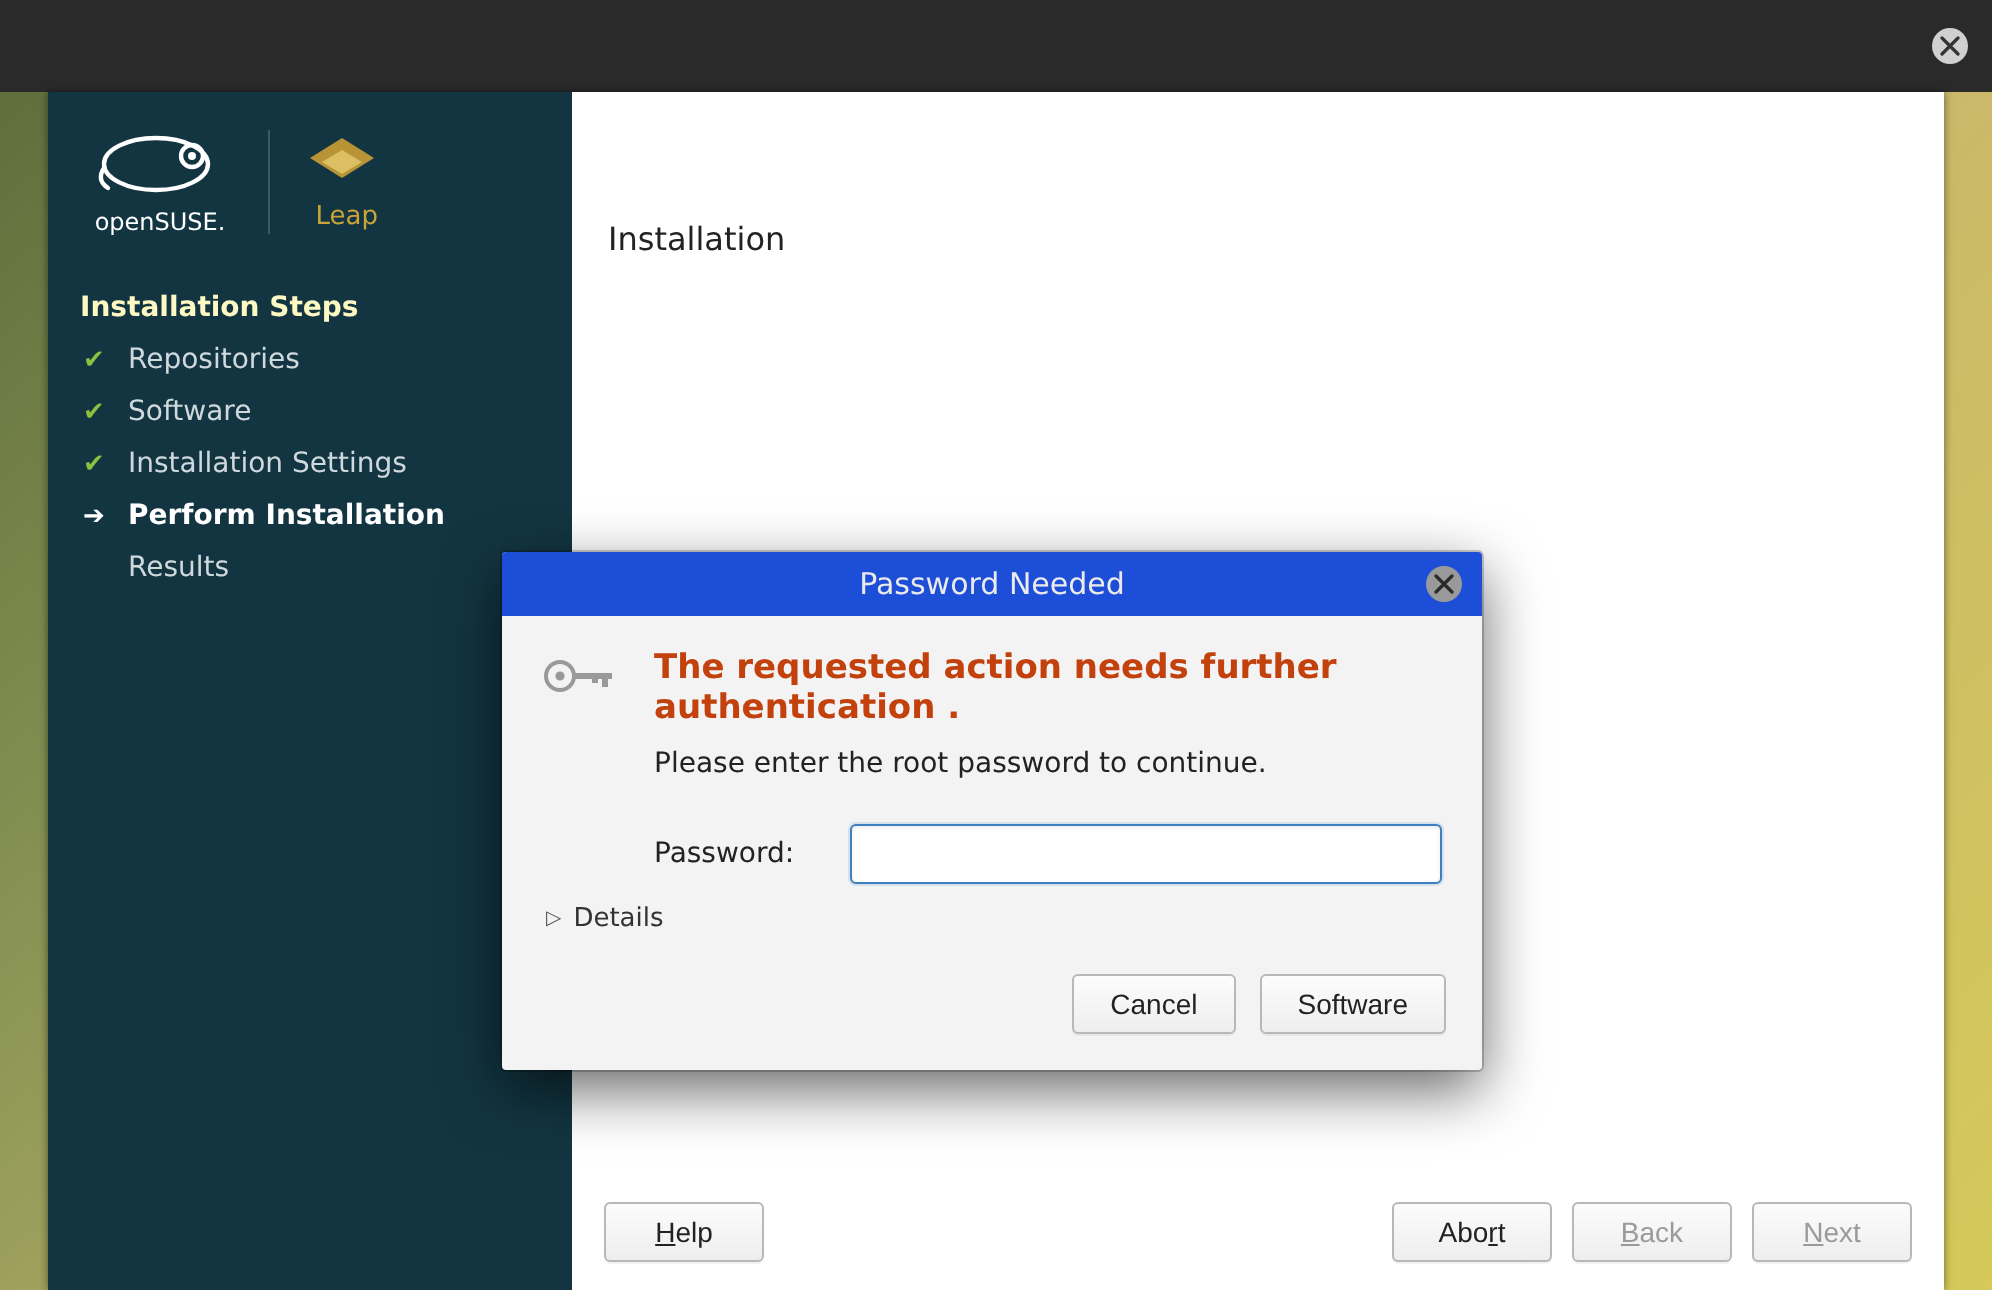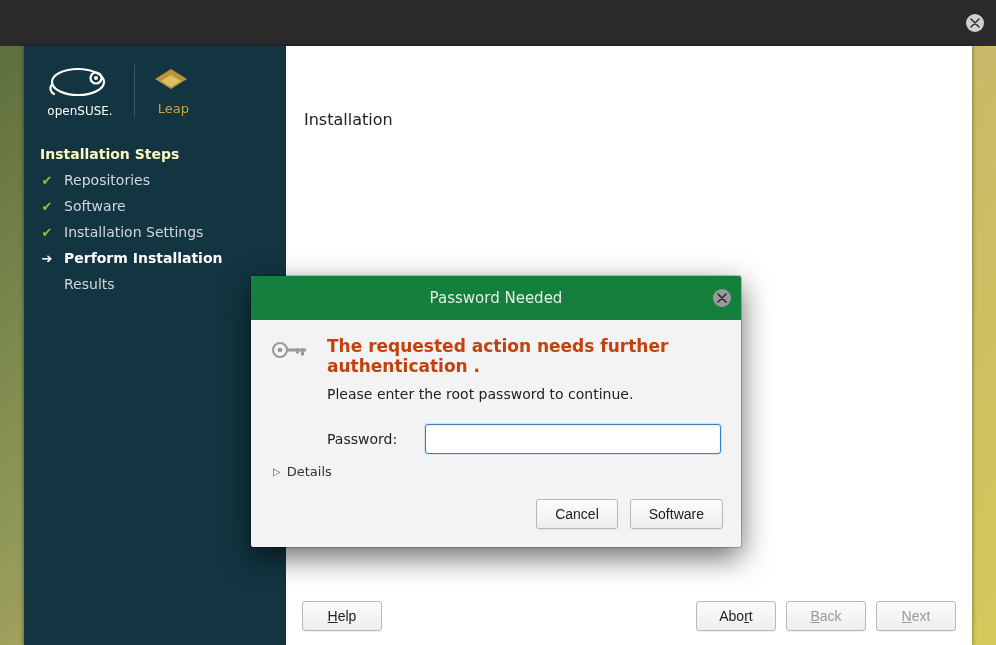--- a/index.html
+++ b/index.html
@@ -42,21 +42,21 @@
   .btn.disabled { color:#9a9a9a; cursor: default; }
   .btn .ul { text-decoration: underline; }
 
   
   .modal {
     position: absolute; left: 251px; top: 276px; width: 490px;
     background: #f3f3f3; box-shadow: 0 10px 30px rgba(0,0,0,.6), 0 0 0 1px rgba(0,0,0,.2);
     border-radius: 2px; overflow: hidden;
   }
   .modal-title {
-    height: 44px; background: #15803d; color: #eaeaea; display:flex; align-items:center; justify-content:center; position:relative; font-size:15px;
+    height: 32px; background: #1d4ed8; color: #eaeaea; display:flex; align-items:center; justify-content:center; position:relative; font-size:15px;
   }
   .modal-title .mclose {
     position:absolute; right:10px; top:50%; transform:translateY(-50%);
     width:18px; height:18px; border-radius:50%; background:#9a9a9a; display:flex; align-items:center; justify-content:center; cursor:pointer;
   }
   .modal-body { padding: 16px 20px 6px 20px; }
   .modal-row1 { display:flex; gap: 16px; align-items:flex-start; }
   .key-icon { width: 40px; height: 28px; display:flex; align-items:center; }
   .modal-head { font-weight:700; font-size:17px; color:#c2410c; }
   .modal-sub { margin-top: 10px; font-size: 14px; color:#222; margin-left: 56px; }

